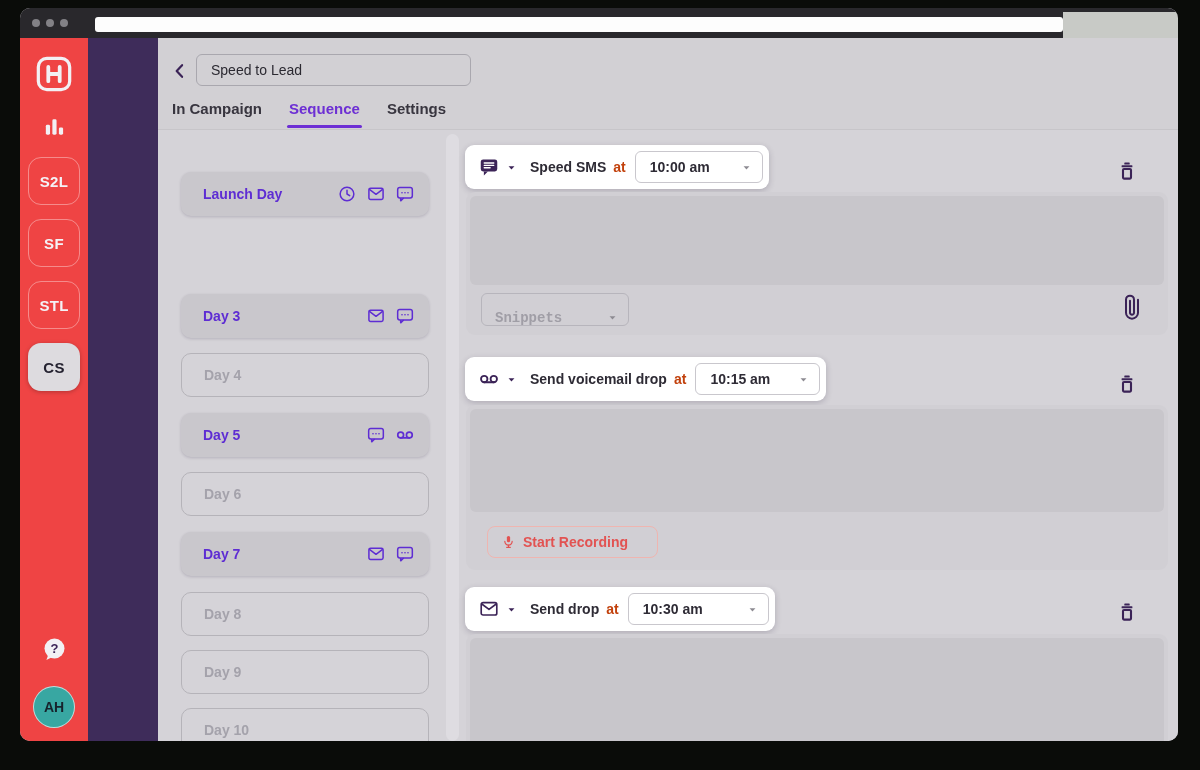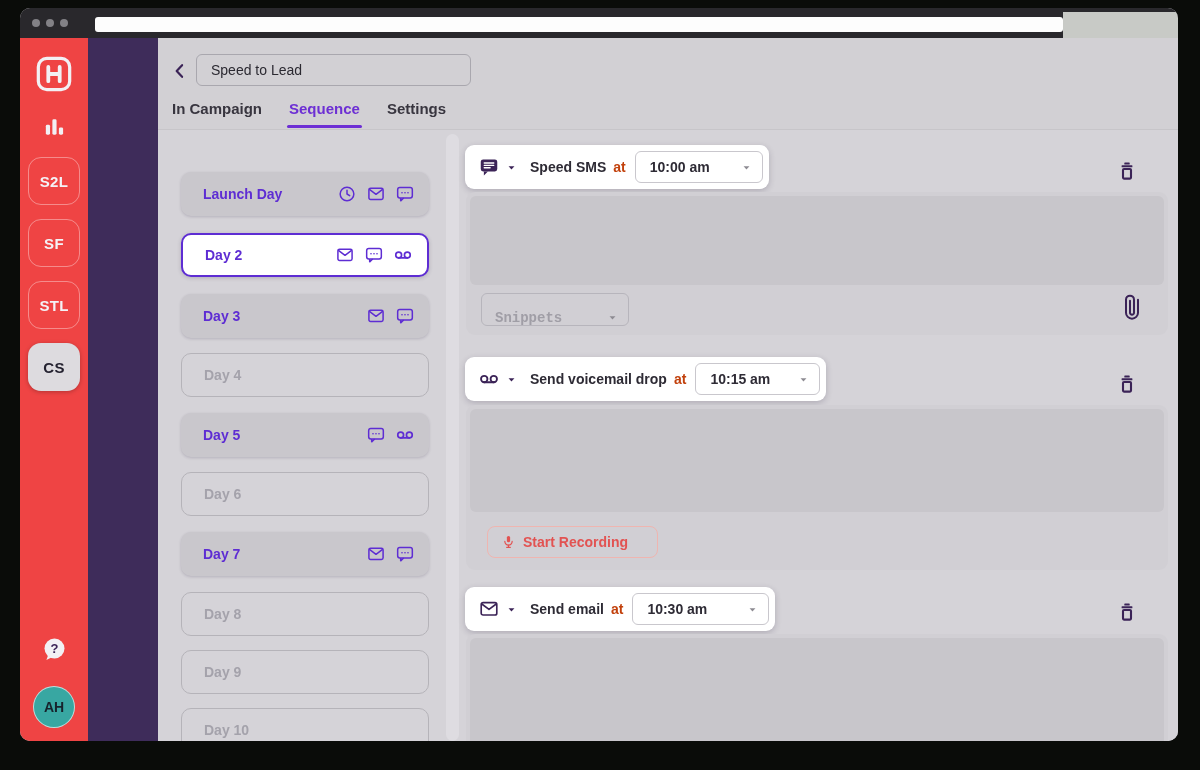--- a/index.html
+++ b/index.html
@@ -326,34 +326,20 @@
         <span class="lbl">Launch Day</span>
         <span class="day-icons">
             <svg viewBox="0 0 24 24">
               <use href="#i-clock"></use>
             </svg>
             <svg viewBox="0 0 24 24">
               <use href="#i-mail"></use>
             </svg>
             <svg viewBox="0 0 24 24">
               <use href="#i-chat"></use>
-            </svg>
-          </span>
-      </div>
-      <div class="day selected" style="top:195px">
-        <span class="lbl">Day 2</span>
-        <span class="day-icons">
-            <svg viewBox="0 0 24 24">
-              <use href="#i-mail"></use>
-            </svg>
-            <svg viewBox="0 0 24 24">
-              <use href="#i-chat"></use>
-            </svg>
-            <svg viewBox="0 0 24 24">
-              <use href="#i-vm"></use>
             </svg>
           </span>
       </div>
       <div class="day filled" style="top:256px">
         <span class="lbl">Day 3</span>
         <span class="day-icons">
             <svg viewBox="0 0 24 24">
               <use href="#i-mail"></use>
             </svg>
             <svg viewBox="0 0 24 24">
@@ -477,21 +463,21 @@
 
       <div class="pill" style="left:307px; top:549px; width:310px;">
         <span class="type-drop">
           <svg class="type-ic" viewBox="0 0 24 24">
               <use href="#i-mail"></use>
             </svg>
           <svg class="caret" viewBox="0 0 17 17">
               <use href="#i-caret"></use>
             </svg>
         </span>
-        <span class="plabel">Send email</span>
+        <span class="plabel">Send drop</span>
         <span class="at">at</span>
         <span class="time-select" style="width:150px">
           <span class="tval">10:30 am</span>
           <svg class="scaret" viewBox="0 0 17 17">
               <use href="#i-caret"></use>
             </svg>
         </span>
       </div>
       <div class="trash" style="top:562px">
           <svg viewBox="0 0 24 24">

